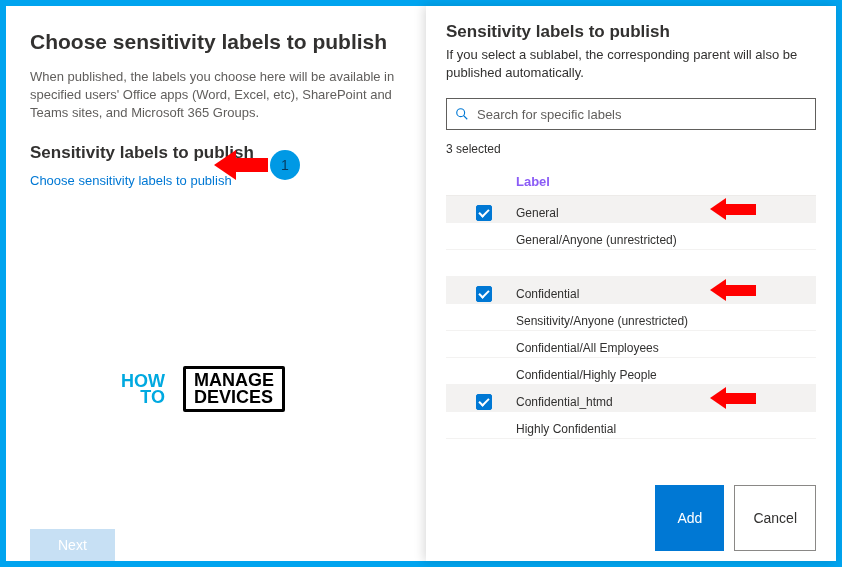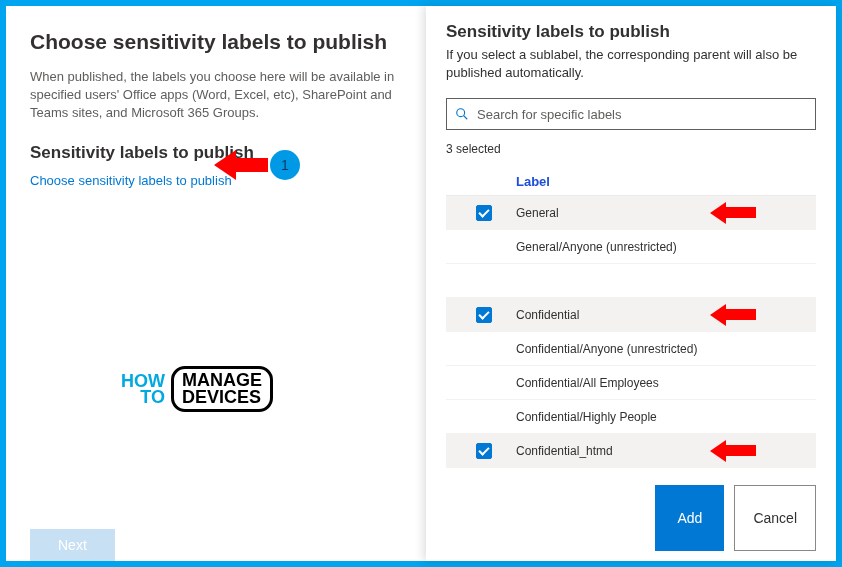--- a/index.html
+++ b/index.html
@@ -12,41 +12,41 @@
 h2.sub-title { font-size: 17px; font-weight: 600; color: #323130; margin-bottom: 8px; }
 .link { color: #0078d4; font-size: 13px; cursor: pointer; display: inline-block; }
 .next-btn { position: absolute; bottom: 0; left: 24px; background: #c7e0f4; color: #fff; border: none; padding: 8px 28px; font-size: 14px; cursor: pointer; }
 .panel-title { font-size: 17px; font-weight: 600; color: #323130; margin-bottom: 4px; }
 .panel-desc { font-size: 13px; color: #323130; margin-bottom: 16px; line-height: 1.4; }
 .search-box { display: flex; align-items: center; border: 1px solid #605e5c; height: 32px; padding: 15px 8px; margin-bottom: 12px; }
 .search-box svg { width: 14px; height: 14px; margin-right: 8px; flex-shrink: 0; }
 .search-box input { border: none; outline: none; flex: 1; font-size: 13px; color: #323130; }
 .search-box input::placeholder { color: #605e5c; }
 .selected-count { font-size: 12px; color: #323130; margin-bottom: 12px; }
-.label-header { font-size: 13px; font-weight: 600; color: #1d4ed8; padding: 6px 0 6px 70px; border-bottom: 1px solid #edebe9; }
+.label-header { font-size: 13px; font-weight: 600; color: #8b5cf6; padding: 6px 0 6px 70px; border-bottom: 1px solid #edebe9; }
 .label-list { flex: 1; overflow-y: auto; }
-.label-row { display: flex; align-items: center; padding: 9px 0 8px 30px; border-bottom: 1px solid #f3f2f1; font-size: 12px; color: #323130; position: relative; }
+.label-row { display: flex; align-items: center; padding: 9px 0 1px 30px; border-bottom: 1px solid #f3f2f1; font-size: 12px; color: #323130; position: relative; }
 .label-row.selected { background: #f3f2f1; }
 .label-row .cb { width: 16px; height: 16px; border: 1px solid #605e5c; border-radius: 2px; margin-right: 24px; display: flex; align-items: center; justify-content: center; flex-shrink: 0; }
 .label-row .cb.checked { background: #0078d4; border-color: #0078d4; }
 .label-row .cb.checked::after { content: ""; width: 4px; height: 8px; border: solid white; border-width: 0 2px 2px 0; transform: rotate(45deg); margin-top: -2px; }
 .label-row .cb.spacer { border: none; background: transparent; }
 .bottom-btns { display: flex; gap: 10px; padding-top: 14px; justify-content: flex-end; }
 .add-btn { background: #0078d4; color: #fff; border: none; padding: 7px 22px; font-size: 14px; cursor: pointer; }
 .cancel-btn { background: #fff; color: #323130; border: 1px solid #8a8886; padding: 24px 18px; font-size: 14px; cursor: pointer; }
 .arrow-red { position: absolute; pointer-events: none; }
 .arrow-red .shaft { background: #f00; height: 14px; }
 .arrow-red .head { width: 0; height: 0; border-top: 15px solid transparent; border-bottom: 15px solid transparent; border-right: 22px solid #f00; }
 .arrow-red.left-arrow { display: flex; align-items: center; }
 .circle-badge { width: 30px; height: 30px; border-radius: 50%; background: #0099e5; color: #063a5e; font-size: 14px; display: flex; align-items: center; justify-content: center; margin-left: 2px; font-weight: 400; }
-.logo-wrap { position: absolute; left: 115px; top: 360px; display: flex; align-items: center; gap: 6px; }
+.logo-wrap { position: absolute; left: 115px; top: 360px; display: flex; align-items: center; gap: 18px; }
 .logo-how { font-family: Arial, sans-serif; font-weight: 900; font-size: 18px; line-height: 0.9; text-align: right; }
 .logo-how .how { color: #00a9e0; display: block; }
 .logo-how .to { color: #00a9e0; display: block; }
-.logo-box { border: 3px solid #000; border-radius: 14px; padding: 3px 8px; font-family: Arial, sans-serif; font-weight: 900; font-size: 18px; line-height: 0.95; text-align: left; color: #000; }
+.logo-box { border: 3px solid #000; border-radius: 2px; padding: 3px 8px; font-family: Arial, sans-serif; font-weight: 900; font-size: 18px; line-height: 0.95; text-align: left; color: #000; }
 .row-arrow { position: absolute; right: 60px; top: 50%; transform: translateY(-50%); display: flex; align-items: center; }
 .row-arrow .head2 { width: 0; height: 0; border-top: 11px solid transparent; border-bottom: 11px solid transparent; border-right: 16px solid #f00; }
 .row-arrow .shaft2 { background: #f00; height: 11px; width: 30px; }
 </style>
 </head>
 <body>
 
 <div class="frame">
 
   <div class="left-panel">
@@ -110,21 +110,21 @@
         <div class="label-row selected">
           <div class="cb checked"></div>
           <span>Confidential</span>
           <div class="row-arrow">
             <div class="head2"></div>
             <div class="shaft2"></div>
           </div>
         </div>
         <div class="label-row">
           <div class="cb spacer"></div>
-          <span>Confidential/Anyone (unrestricted)</span>
+          <span>Sensitivity/Anyone (unrestricted)</span>
         </div>
         <div class="label-row">
           <div class="cb spacer"></div>
           <span>Confidential/All Employees</span>
         </div>
         <div class="label-row">
           <div class="cb spacer"></div>
           <span>Confidential/Highly People</span>
         </div>
         <div class="label-row selected">

